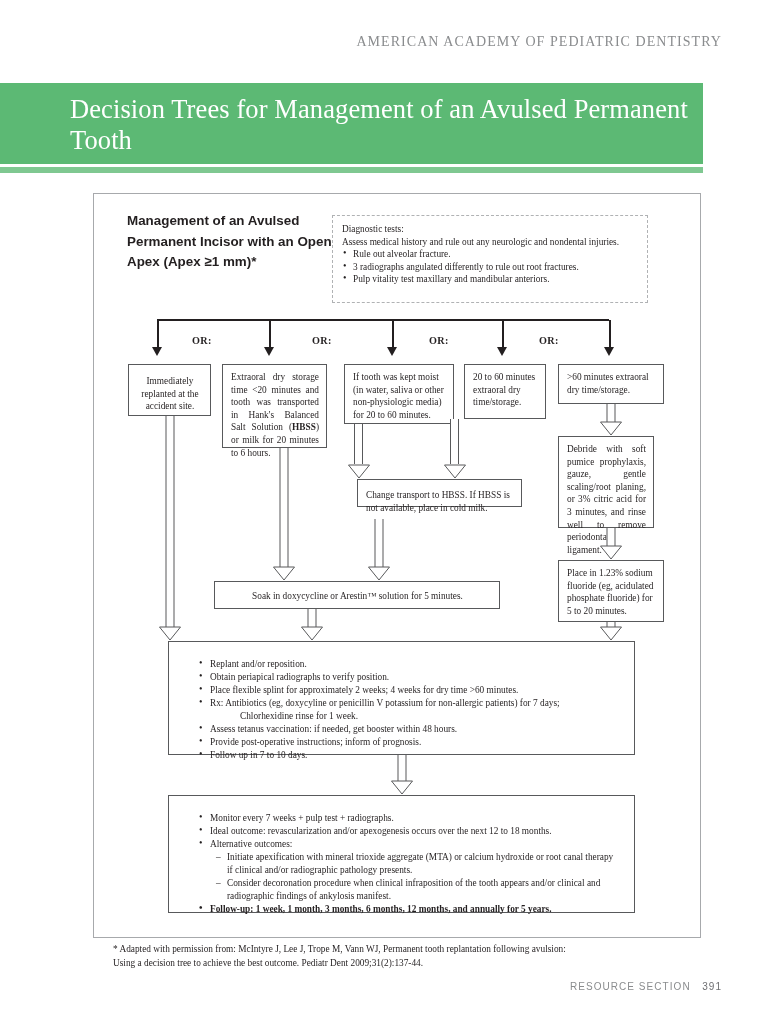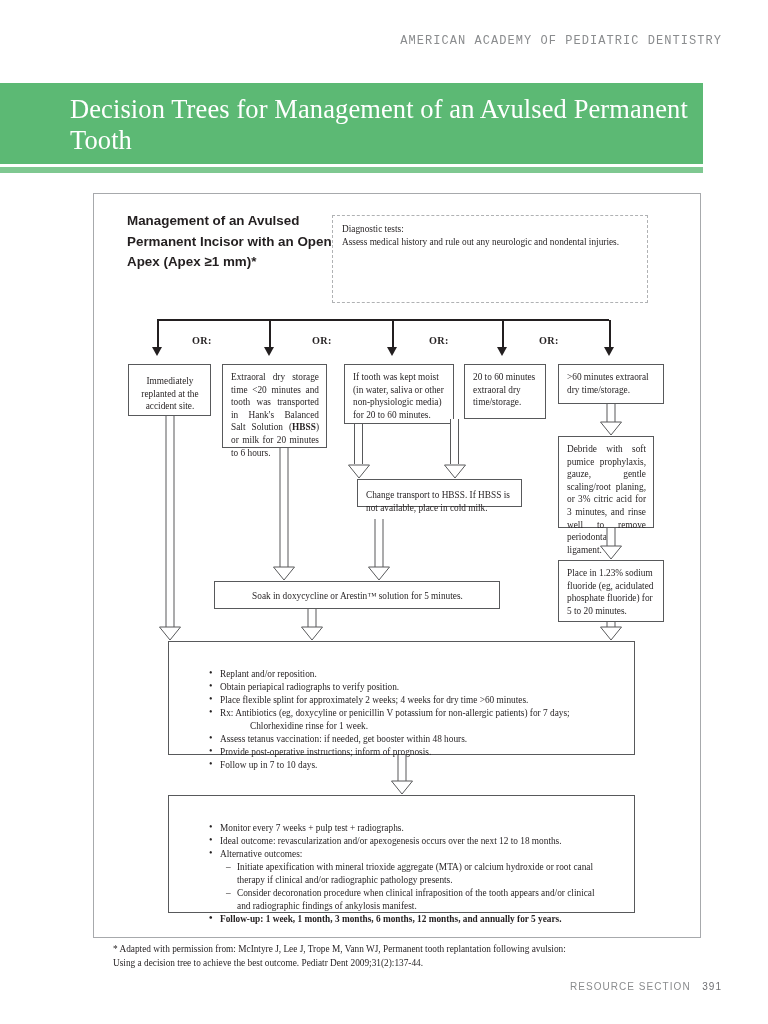--- a/index.html
+++ b/index.html
@@ -9,22 +9,22 @@
     background:#ffffff;
     font-family:"Liberation Serif", serif;
     color:#231f20;
     position:relative;
     overflow:hidden;
   }
 
   
   .runhead {
     position:absolute; top:34px; right:46px;
-    font-family:Liberation Mono, monospace;
-    font-size:12px; letter-spacing:1.05px;
+    font-family:Liberation Serif, serif;
+    font-size:14px; letter-spacing:1.05px;
     color:#8a8c8e; text-transform:uppercase;
     white-space:nowrap;
   }
 
   
   .title-band {
     position:absolute; left:0; top:83px; width:703px; height:81px;
     background:#5cb974;
   }
   .title-band h1 {
@@ -76,21 +76,21 @@
     background:#fff;
     font-size:9.3px;
     line-height:12.6px;
     padding:6px 7px 5px 8px;
   }
   .node.center { text-align:center; }
   .node.just { text-align:justify; }
   .node b { font-weight:bold; }
 
   
-  .node ul { margin:16px; padding:0; list-style:none; }
+  .node ul { margin:6px; padding:0; list-style:none; }
   .node li { position:relative; padding-left:13px; margin-bottom:.5px; }
   .node li:before {
     content:"\2022"; position:absolute; left:2px; top:-1px; font-size:10px;
   }
   .node li.dash:before { content:"\2013"; left:2px; top:0; font-size:9.3px; }
   .node li.sub { padding-left:30px; }
   .node li.sub:before { left:19px; }
   .node .cont { display:block; padding-left:30px; }
   .node li.bold { font-weight:bold; }
 
@@ -154,20 +154,25 @@
 </div>
 <div class="title-rule"></div>
 
 <div class="frame">
 
   <div class="chart-title">Management of an Avulsed Permanent Incisor with an Open Apex (Apex ≥1 mm)*</div>
 
   <div class="diag-box">
     <span class="ln">Diagnostic tests:</span>
     <span class="ln">Assess medical history and rule out any neurologic and nondental injuries.</span>
+    <ul>
+      <li>Rule out alveolar fracture.</li>
+      <li>3 radiographs angulated differently to rule out root fractures.</li>
+      <li>Pulp vitality test maxillary and mandibular anteriors.</li>
+    </ul>
   </div>
 
   <div class="hbar" style="left:63px; top:125px; width:452px;"></div>
 
   <div class="tarrow" style="left:58px; top:126px; height:36px;">
     <div class="stem" style="height:27px;"></div>
       <div class="head"></div>
     </div>
   <div class="tarrow" style="left:170px; top:126px; height:36px;">
     <div class="stem" style="height:27px;"></div>

